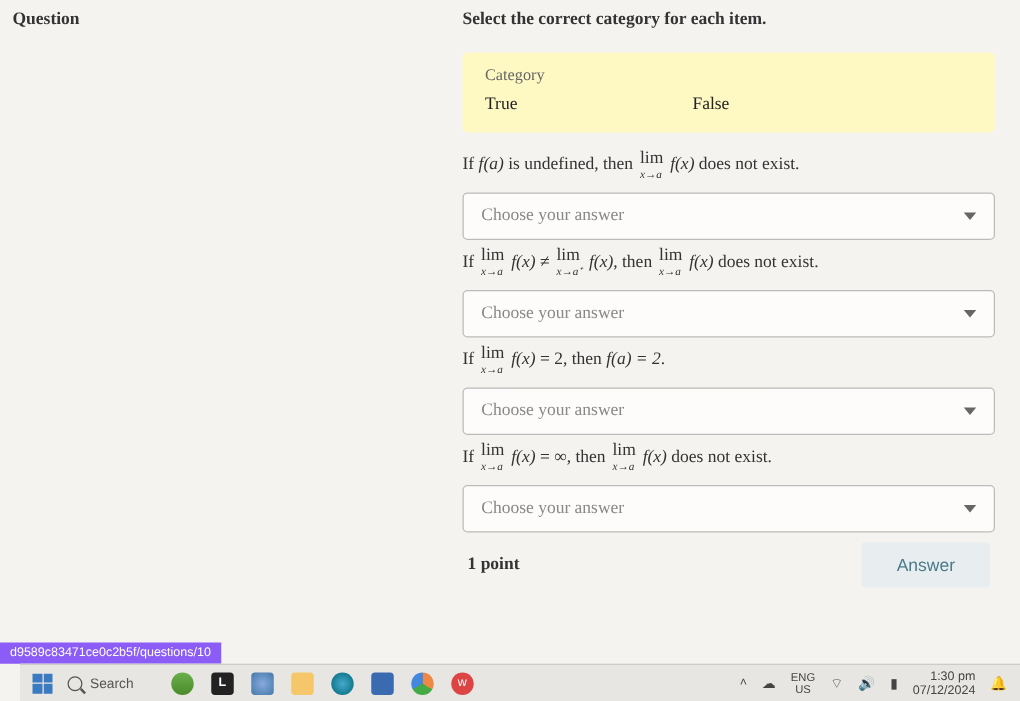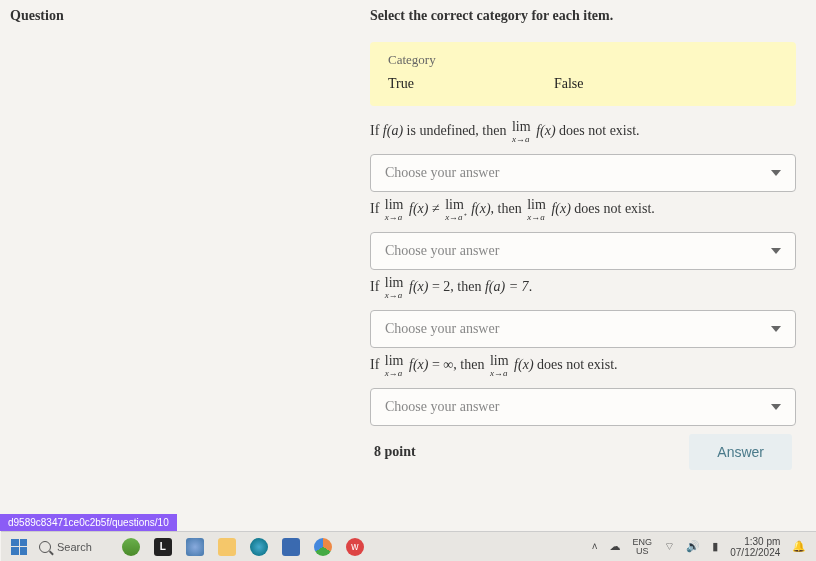--- a/index.html
+++ b/index.html
@@ -116,21 +116,21 @@
       bottom: 30px;
       background: #8b5cf6;
       color: #fff;
       font-size: 10px;
       padding: 3px 8px;
       font-family: Arial, sans-serif;
     }
     .taskbar {
       position: absolute;
       bottom: 0;
-      left: 1px;
+      left: 16px;
       right: 0;
       height: 30px;
       background: #e8e6e2;
       border-top: 1px solid #ccc;
       display: flex;
       align-items: center;
       padding: 0 10px;
       font-family: Arial, sans-serif;
       font-size: 11px;
     }
@@ -210,37 +210,37 @@
 
     <div class="statement">
       <span>If </span><span class="limit"><span class="top">lim</span><span class="sub">x→a</span></span> <span class="math">f(x)</span> <span>≠</span> <span class="limit"><span class="top">lim</span><span class="sub">x→a⁺</span></span> <span class="math">f(x)</span><span>, then </span><span class="limit"><span class="top">lim</span><span class="sub">x→a</span></span> <span class="math">f(x)</span><span> does not exist.</span>
     </div>
     <div class="dropdown">
       <span>Choose your answer</span>
       <span class="caret"></span>
     </div>
 
     <div class="statement">
-      <span>If </span><span class="limit"><span class="top">lim</span><span class="sub">x→a</span></span> <span class="math">f(x)</span> <span>= 2</span><span>, then </span><span class="math">f(a) = 7</span><span>.</span>
+      <span>If </span><span class="limit"><span class="top">lim</span><span class="sub">x→a</span></span> <span class="math">f(x)</span> <span>= 2</span><span>, then </span><span class="math">f(a) = 2</span><span>.</span>
     </div>
     <div class="dropdown">
       <span>Choose your answer</span>
       <span class="caret"></span>
     </div>
 
     <div class="statement">
       <span>If </span><span class="limit"><span class="top">lim</span><span class="sub">x→a</span></span> <span class="math">f(x)</span> <span>= ∞</span><span>, then </span><span class="limit"><span class="top">lim</span><span class="sub">x→a</span></span> <span class="math">f(x)</span><span> does not exist.</span>
     </div>
     <div class="dropdown">
       <span>Choose your answer</span>
       <span class="caret"></span>
     </div>
 
     <div class="footer-row">
-      <span class="points">8 point</span>
+      <span class="points">1 point</span>
       <button class="answer-btn">Answer</button>
     </div>
   </div>
 </div>
 
 <div class="url-tab">d9589c83471ce0c2b5f/questions/10</div>
 
 <div class="taskbar">
   <div class="win-icon">
       <span></span>

